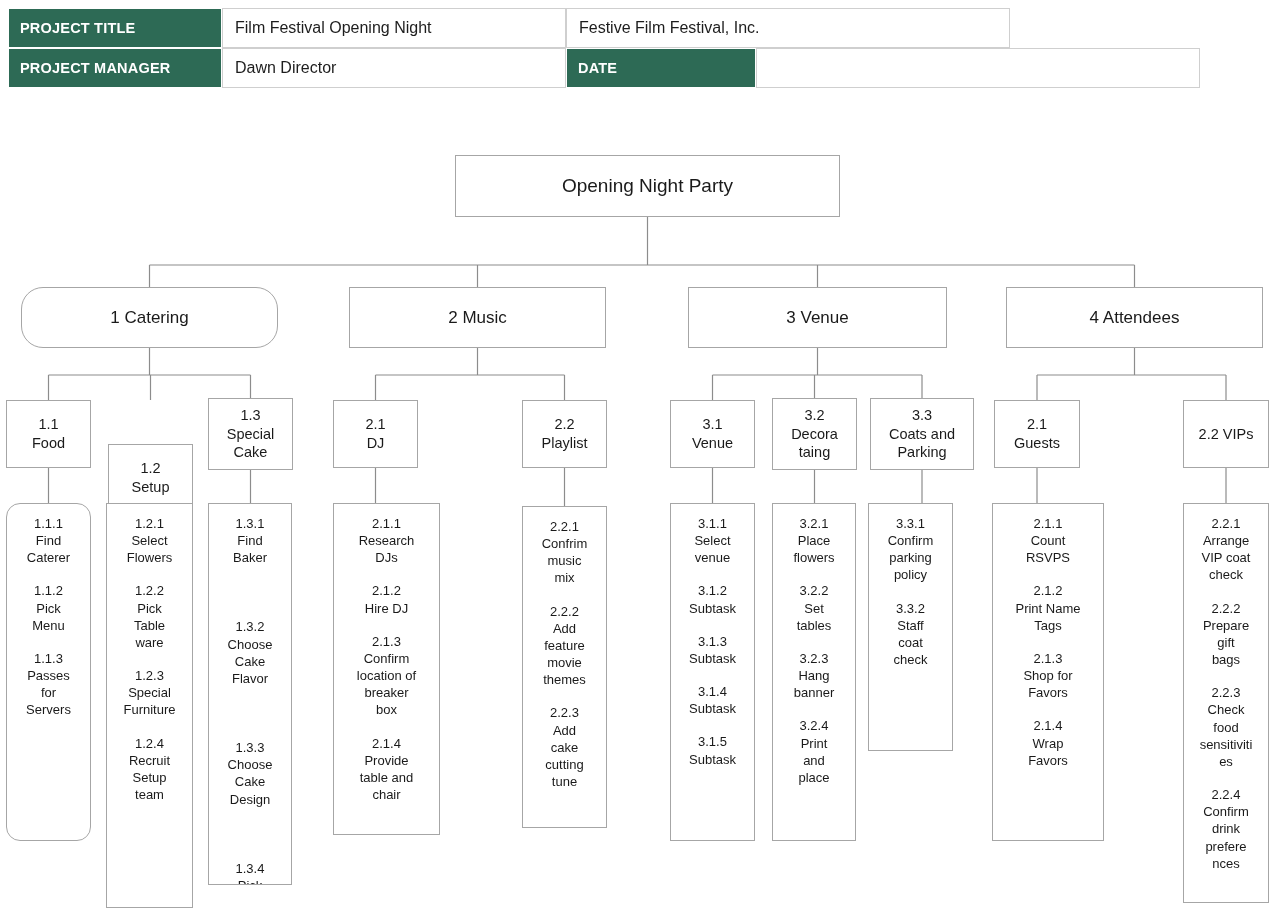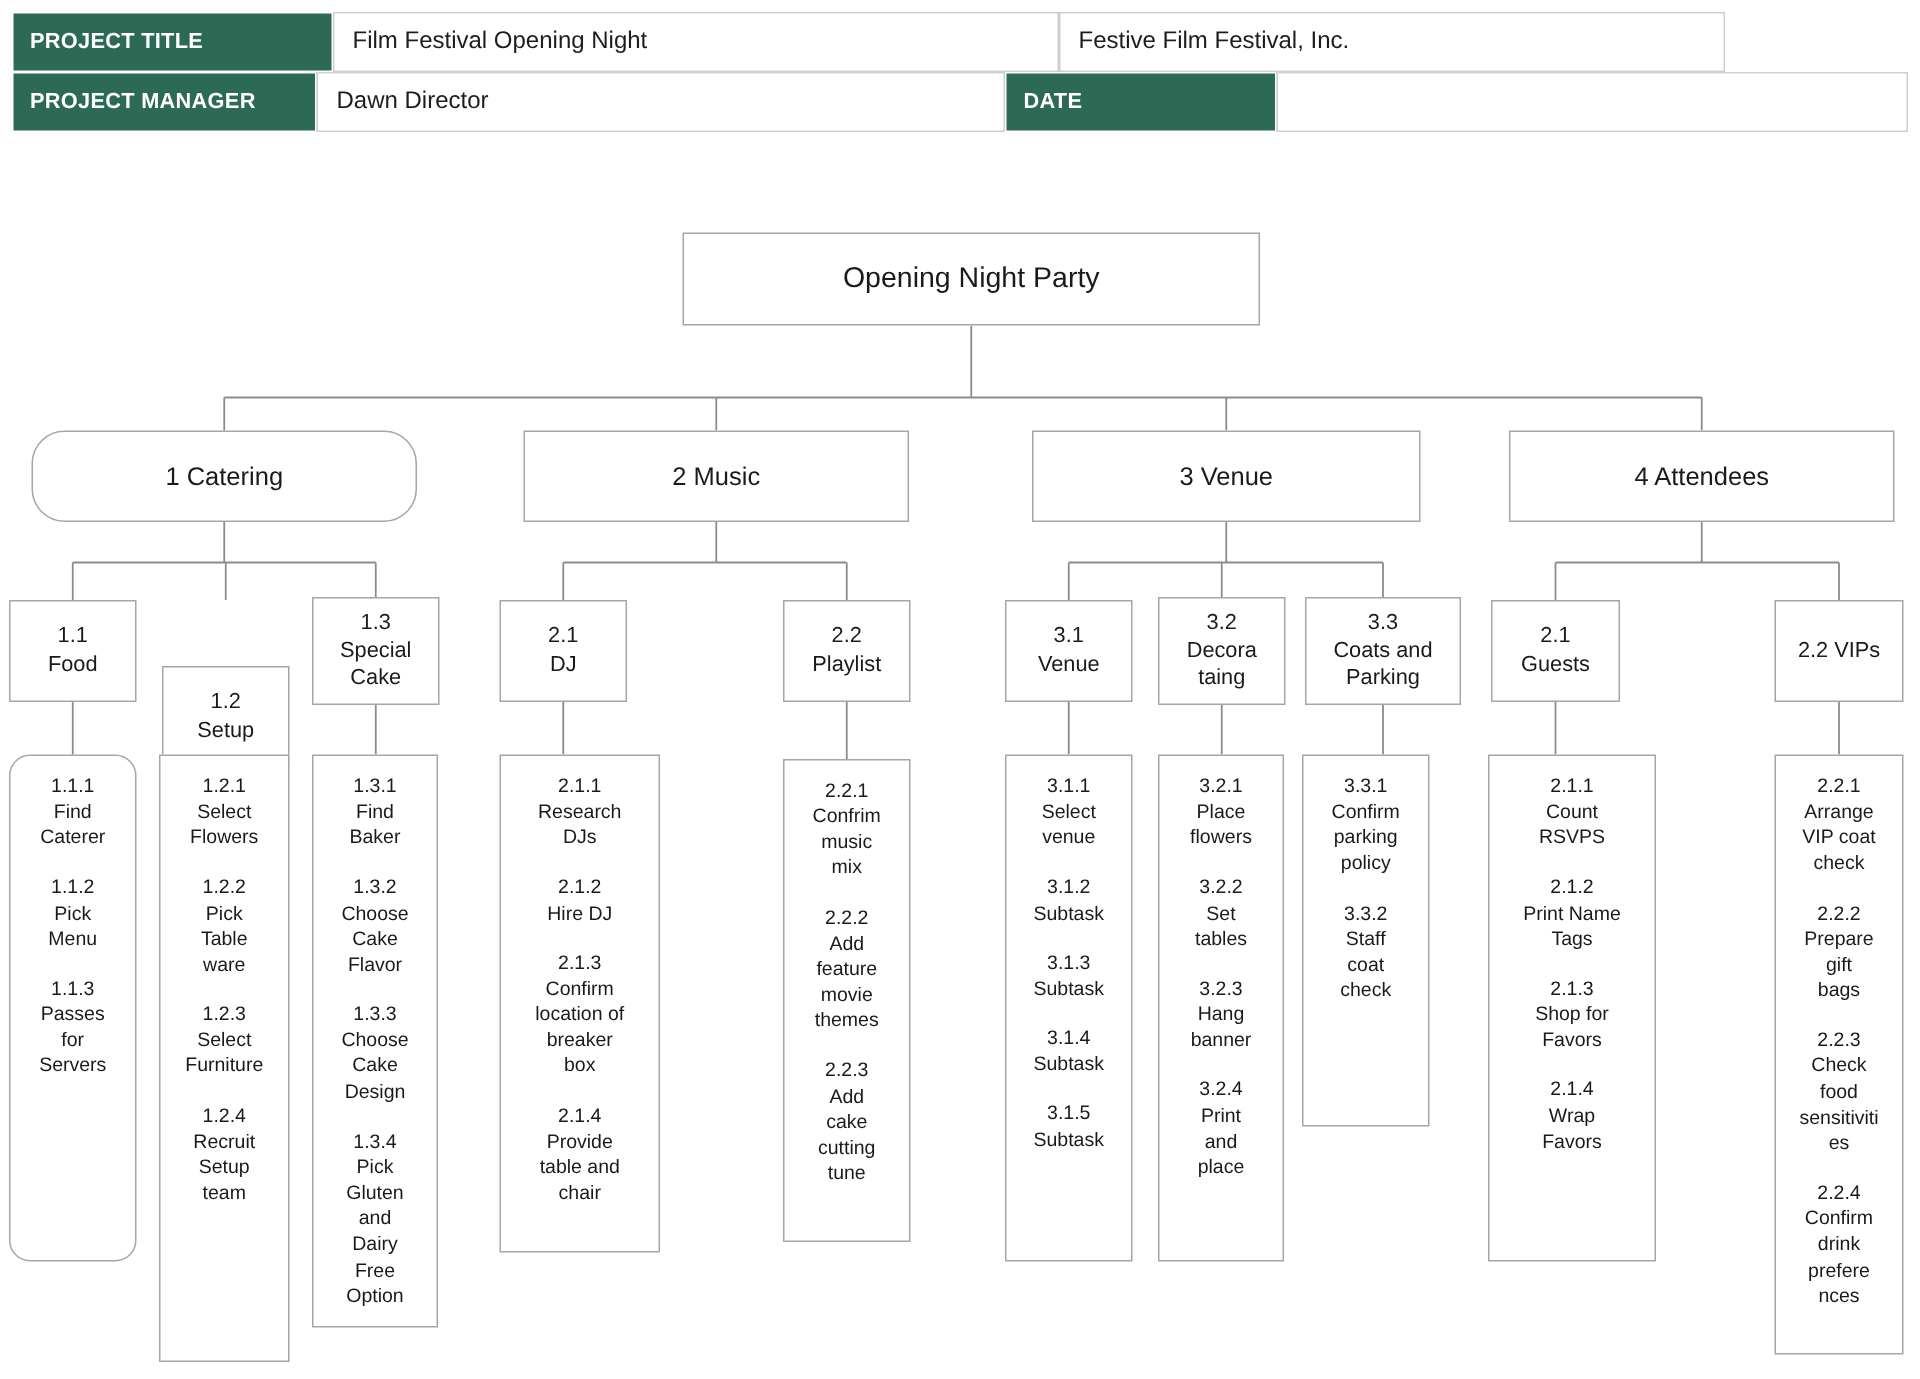--- a/index.html
+++ b/index.html
@@ -53,21 +53,21 @@
     font-size: 16px;
     color: #1d1d1d;
     display: flex;
     align-items: center;
     padding-left: 12px;
     box-sizing: border-box;
     overflow: hidden;
     white-space: nowrap;
   }
   .w-lbl-a { width: 214px; }
-  .w-val-a { width: 484px; }
+  .w-val-a { width: 344px; }
   .w-lbl-b { width: 190px; }
   .w-val-b { width: 444px; }
 
   
   #diagram {
     position: absolute;
     left: 0;
     top: 0;
     width: 1280px;
     height: 919px;
@@ -200,31 +200,31 @@
 Setup</span></div>
         <div class="leafbox" style="left: 106px; top: 503px; width: 87px; height: 405px;">
           <div class="leaf-item">1.2.1
 Select
 Flowers</div>
           <div class="leaf-item">1.2.2
 Pick
 Table
 ware</div>
           <div class="leaf-item">1.2.3
-Select
+Special
 Furniture</div>
           <div class="leaf-item">1.2.4
 Recruit
 Setup
 team</div>
         </div>
         <div class="node lvl2" style="left: 208px; top: 398px; width: 85px; height: 72px;"><span>1.3
 Special
 Cake</span></div>
-        <div class="leafbox" style="left: 208px; top: 503px; width: 84px; height: 382px;">
+        <div class="leafbox" style="left: 208px; top: 503px; width: 84px; height: 382px; gap: 36px;">
           <div class="leaf-item">1.3.1
 Find
 Baker</div>
           <div class="leaf-item">1.3.2
 Choose
 Cake
 Flavor</div>
           <div class="leaf-item">1.3.3
 Choose
 Cake

